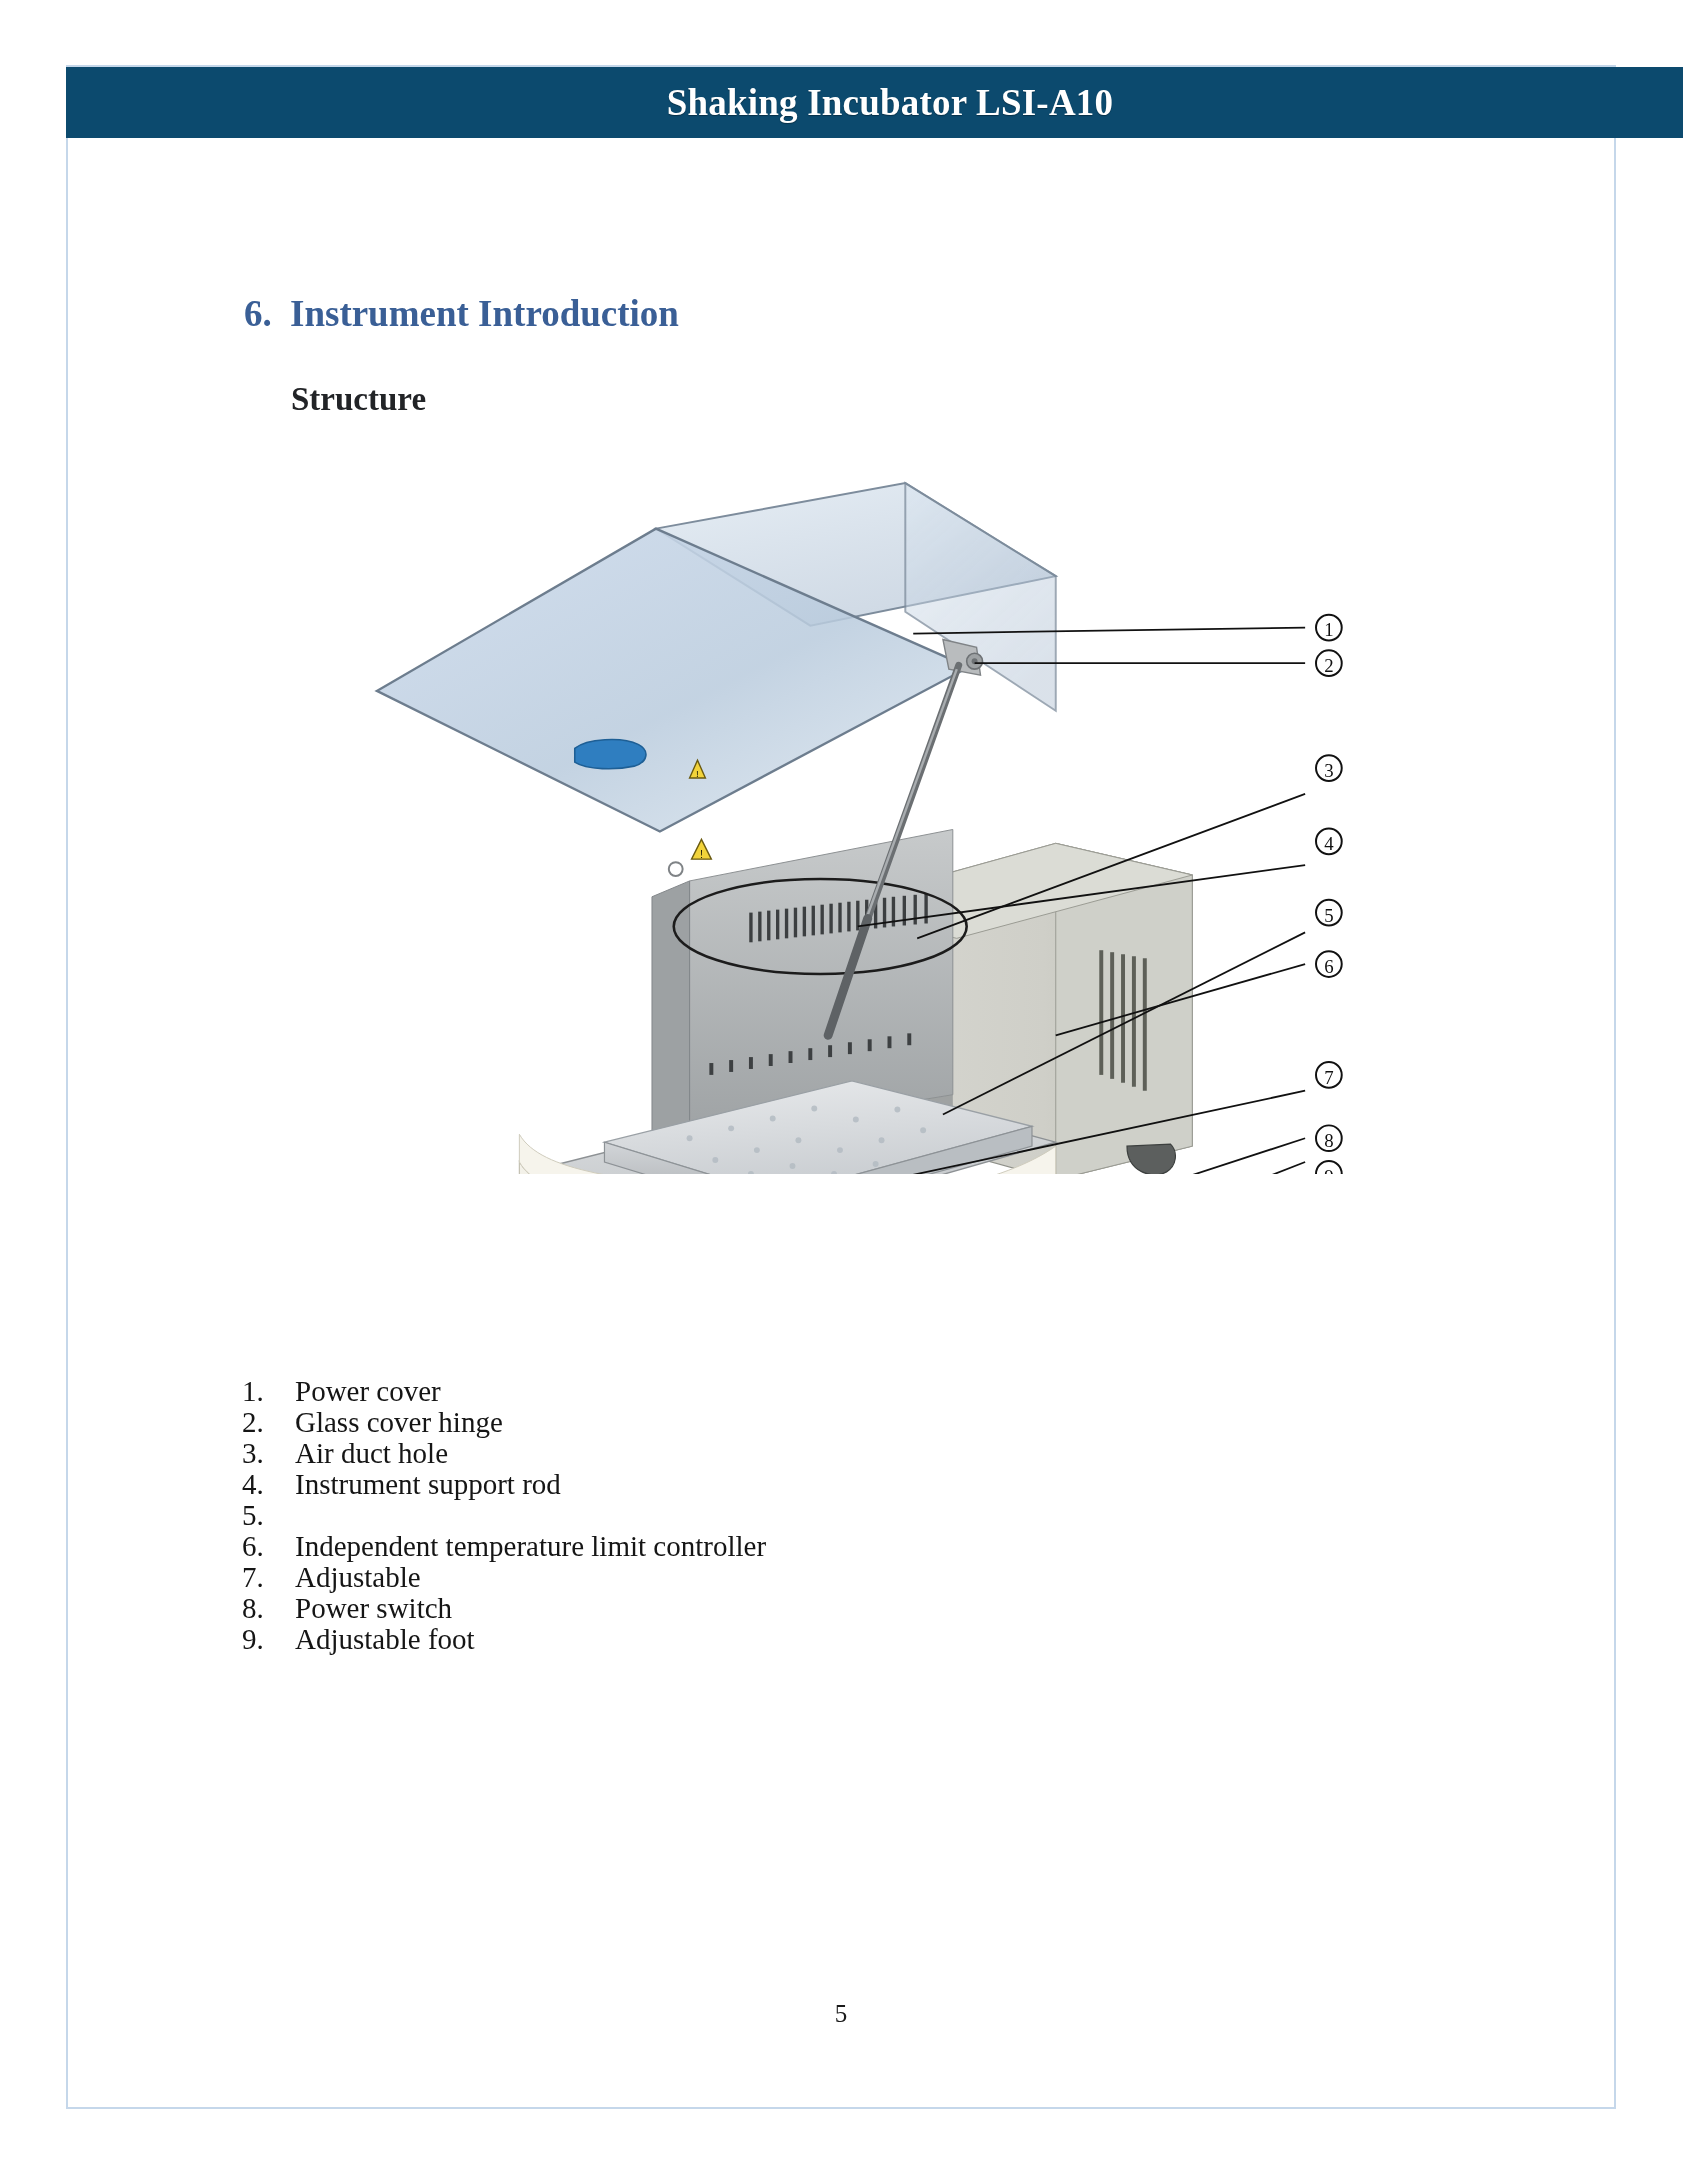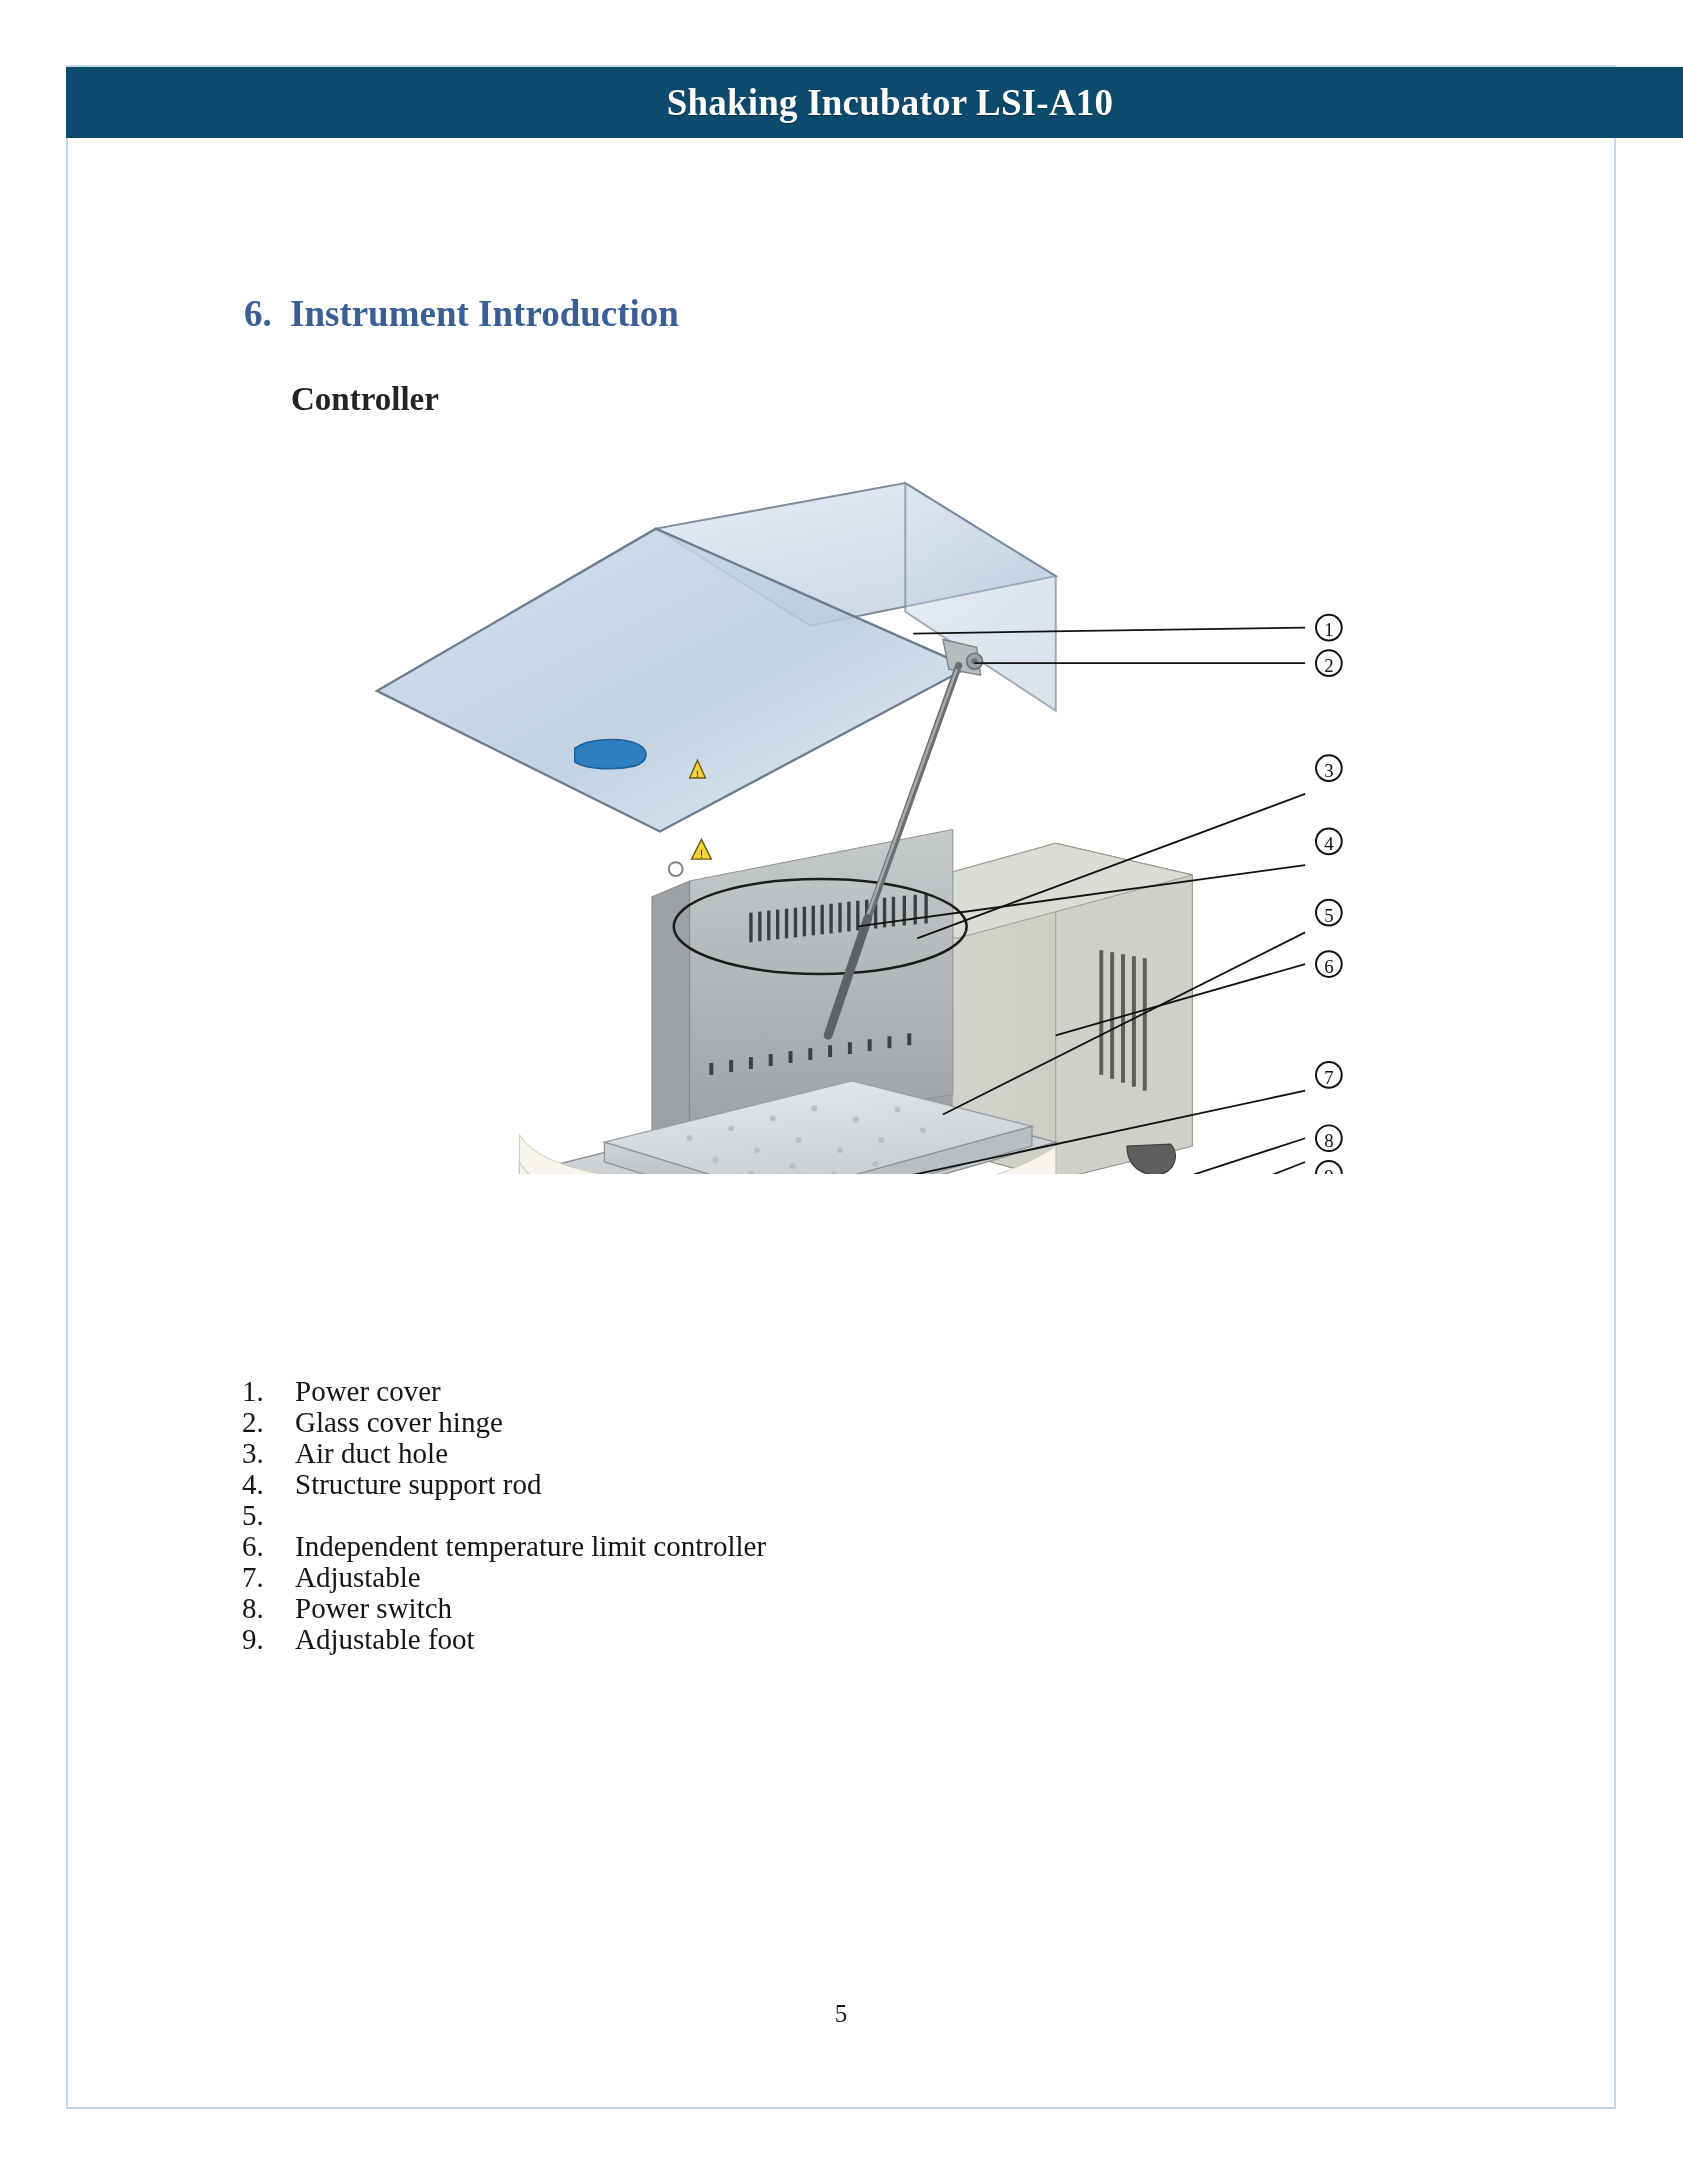--- a/index.html
+++ b/index.html
@@ -150,21 +150,21 @@
 <div id="header-banner">
   <div class="banner-title">Shaking Incubator LSI-A10</div>
 </div>
 
 <div id="content">
 
   <div class="section-heading">
     <span class="num">6.</span><span>Instrument Introduction</span>
   </div>
 
-  <div class="sub-heading">Controller</div>
+  <div class="sub-heading">Structure</div>
 
   <div id="figure-wrap">
     <svg id="figure-svg" width="1049" height="693" viewBox="0 0 1060 700" xmlns="http://www.w3.org/2000/svg">
       <defs>
         <linearGradient id="gGlass" x1="0" y1="0" x2="1" y2="1">
           <stop offset="0%" stop-color="#cfdced" stop-opacity="0.92"></stop>
           <stop offset="55%" stop-color="#b9cbdd" stop-opacity="0.85"></stop>
           <stop offset="100%" stop-color="#dce6ef" stop-opacity="0.8"></stop>
         </linearGradient>
         <linearGradient id="gGlassTop" x1="0" y1="0" x2="0.6" y2="1">
@@ -432,21 +432,21 @@
     <div class="part-row">
       <span class="part-num">2.</span>
       <span class="part-label">Glass cover hinge</span>
     </div>
     <div class="part-row">
       <span class="part-num">3.</span>
       <span class="part-label">Air duct hole</span>
     </div>
     <div class="part-row">
       <span class="part-num">4.</span>
-      <span class="part-label">Structure support rod</span>
+      <span class="part-label">Instrument support rod</span>
     </div>
     <div class="part-row">
       <span class="part-num">5.</span>
     </div>
     <div class="part-row">
       <span class="part-num">6.</span>
       <span class="part-label">Independent temperature limit controller</span>
     </div>
     <div class="part-row">
       <span class="part-num">7.</span>

